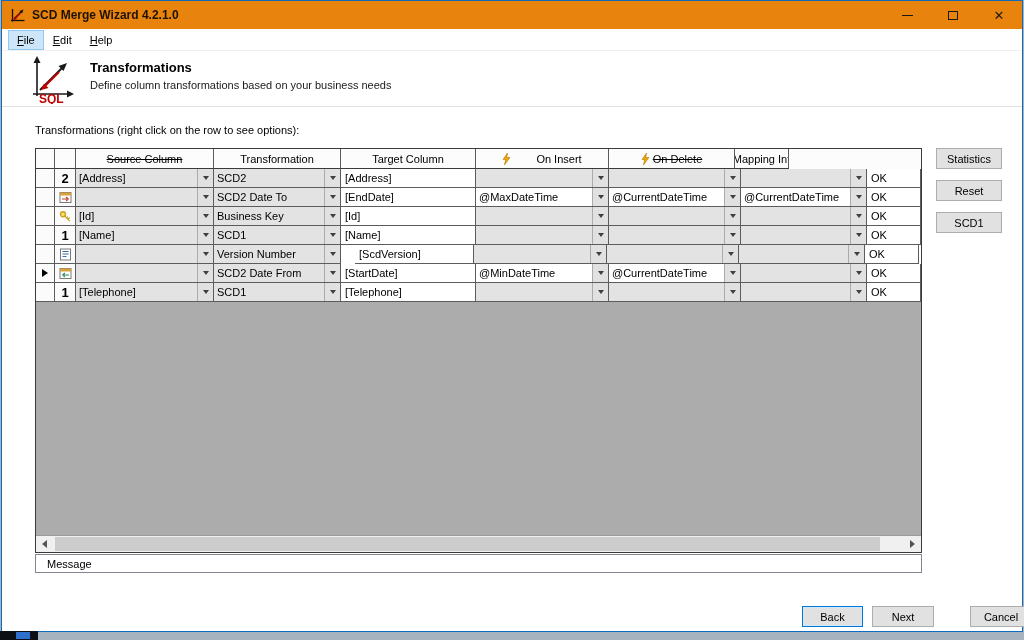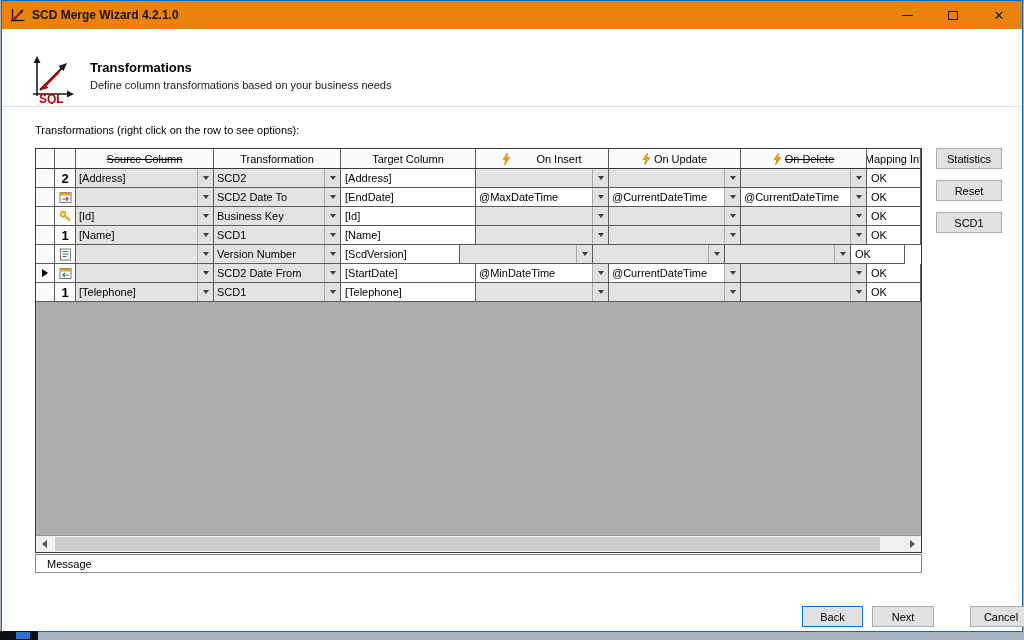--- a/index.html
+++ b/index.html
@@ -117,20 +117,25 @@
         </div>
       <div class="win-btn">
           <span class="glyph-max"></span>
         </div>
       <div class="win-btn">
           <span class="glyph-close">✕</span>
         </div>
     </div>
   </div>
 
+  <div class="menubar">
+    <span class="menu-item active">File</span>
+    <span class="menu-item">Edit</span>
+    <span class="menu-item">Help</span>
+  </div>
 
   <div class="wizard-header">
     <svg class="wh-logo" width="48" height="48" viewBox="0 0 48 48">
       <line x1="9" y1="3" x2="9" y2="40" stroke="#1a1a1a" stroke-width="1.6"></line>
       <polygon points="9,0 5.5,7 12.5,7" fill="#1a1a1a"></polygon>
       <line x1="5" y1="38" x2="43" y2="38" stroke="#1a1a1a" stroke-width="1.6"></line>
       <polygon points="46,38 39,34.5 39,41.5" fill="#1a1a1a"></polygon>
       <line x1="12" y1="34" x2="36" y2="10" stroke="#1a1a1a" stroke-width="2"></line>
       <polygon points="39,7 30.5,10 35.5,15" fill="#1a1a1a"></polygon>
       <line x1="31" y1="16" x2="16" y2="31" stroke="#c00000" stroke-width="2"></line>
@@ -161,28 +166,20 @@
           <span class="gh-label">Target Column</span>
         </div>
         <div class="gh-cell" style="width: 133px; gap: 22px;">
           <span class="bolt">
             <svg width="9" height="12" viewBox="0 0 9 12">
               <path d="M5.5 0 L1 6.5 h2.6 L2.5 12 L8 4.5 H4.8 Z" fill="#F0A500" stroke="#a66b00" stroke-width="0.5"></path>
             </svg>
           </span>
           <span class="gh-label">On Insert</span>
         </div>
-        <div class="gh-cell" style="width: 132px;">
-          <span class="bolt">
-            <svg width="9" height="12" viewBox="0 0 9 12">
-              <path d="M5.5 0 L1 6.5 h2.6 L2.5 12 L8 4.5 H4.8 Z" fill="#F0A500" stroke="#a66b00" stroke-width="0.5"></path>
-            </svg>
-          </span>
-          <span class="gh-label">On Update</span>
-        </div>
         <div class="gh-cell" style="width: 126px;">
           <span class="bolt">
             <svg width="9" height="12" viewBox="0 0 9 12">
               <path d="M5.5 0 L1 6.5 h2.6 L2.5 12 L8 4.5 H4.8 Z" fill="#F0A500" stroke="#a66b00" stroke-width="0.5"></path>
             </svg>
           </span>
           <span class="gh-label strike">On Delete</span>
         </div>
         <div class="gh-cell" style="width: 54px;">
           <span class="gh-label">Mapping Inf</span>
@@ -411,21 +408,21 @@
             </div>
           </div>
           <div class="gc " style="width: 127px;">
             <div class="combo gray">
               <span class="ct">Version Number</span>
               <span class="ca">
                 <span class="tri"></span>
               </span>
             </div>
           </div>
-          <div class="gc textcell" style="width: 119px;">[ScdVersion]</div>
+          <div class="gc textcell" style="width: 119px; margin-left: 14px;">[ScdVersion]</div>
           <div class="gc " style="width: 133px;">
             <div class="combo gray">
               <span class="ct"></span>
               <span class="ca">
                 <span class="tri"></span>
               </span>
             </div>
           </div>
           <div class="gc " style="width: 132px;">
             <div class="combo gray">

